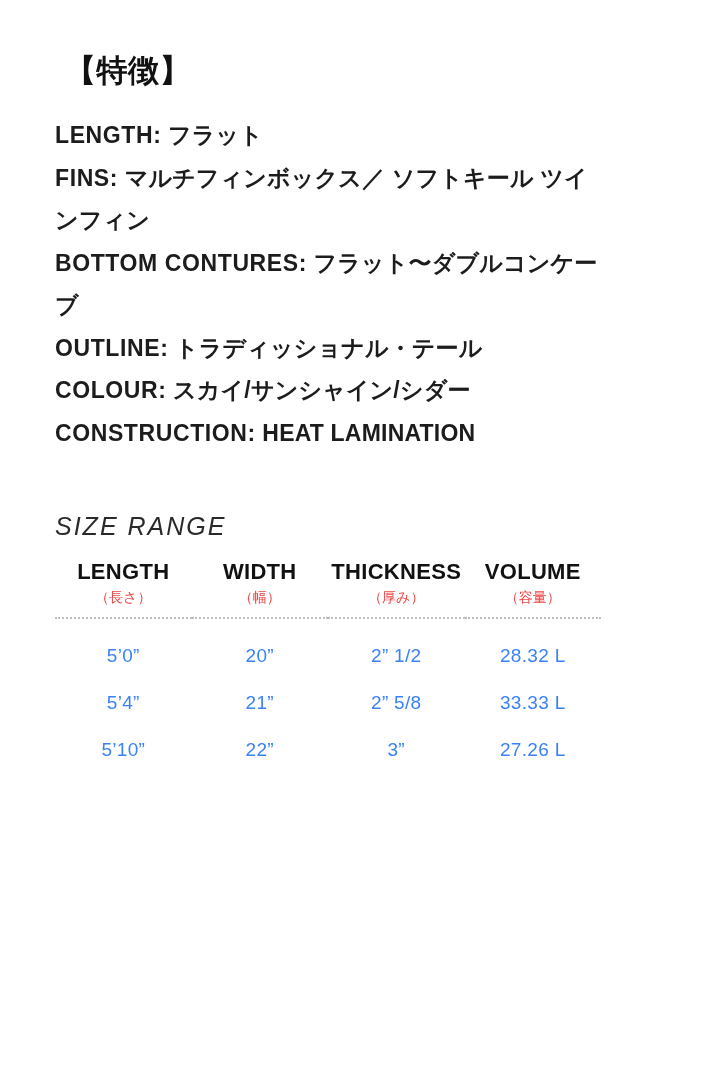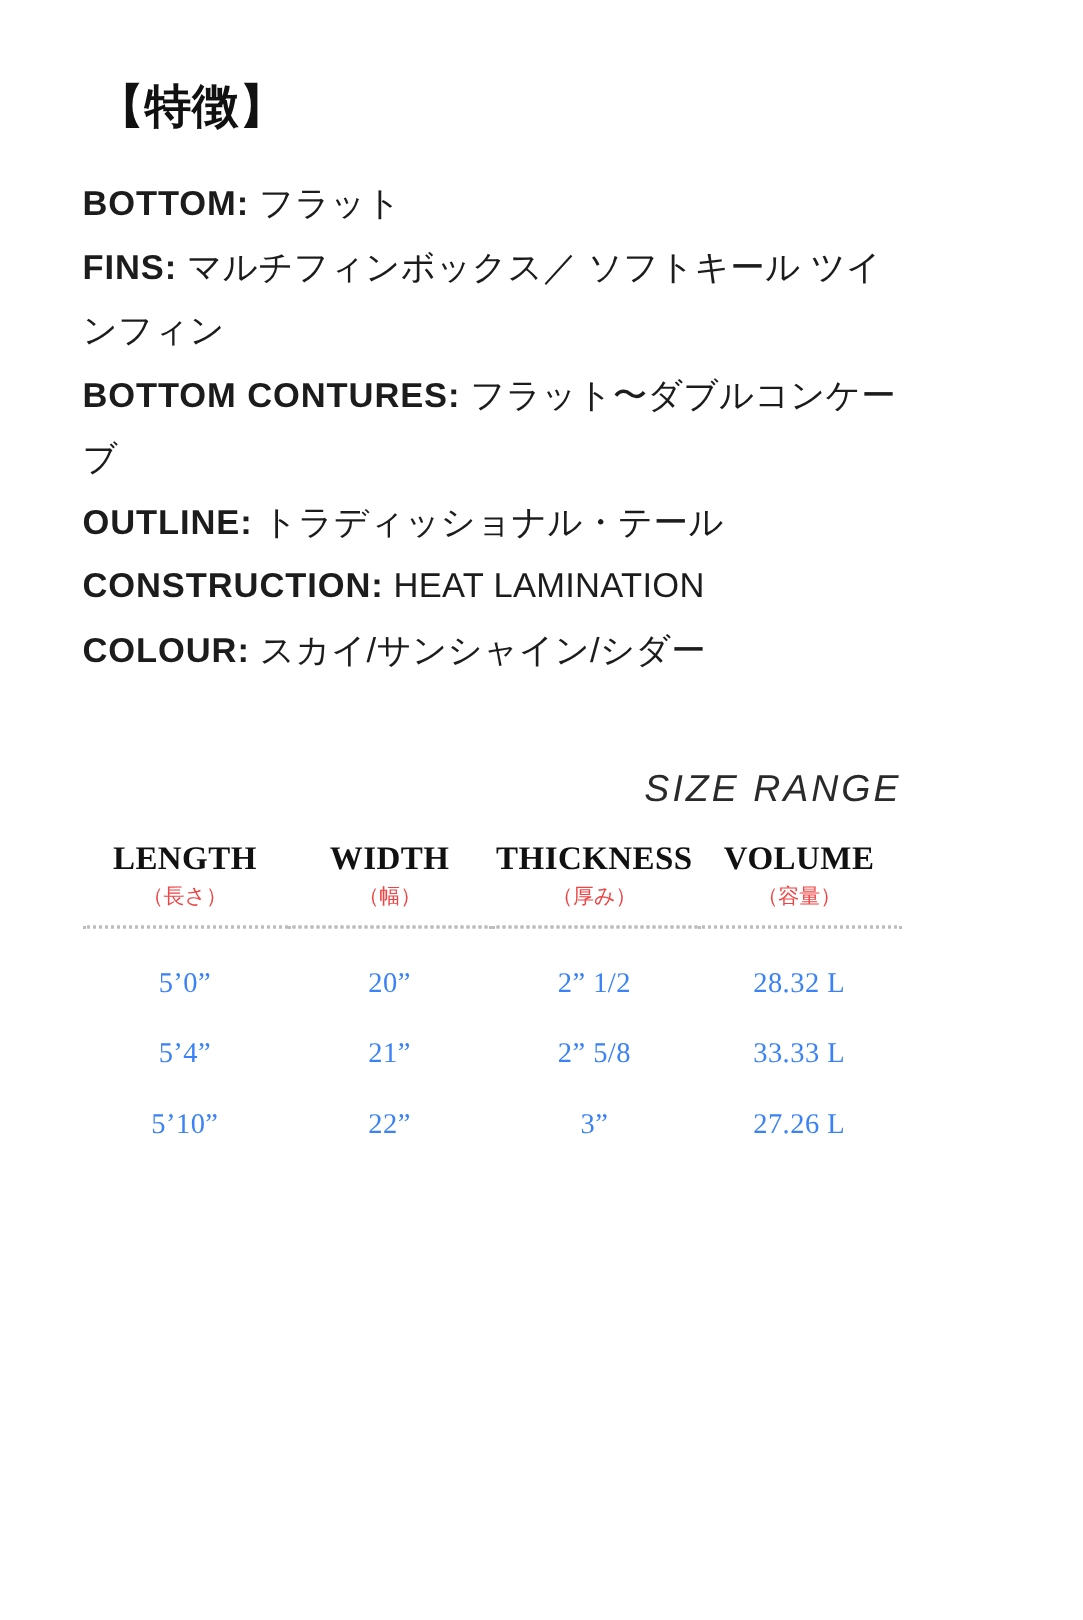--- a/index.html
+++ b/index.html
@@ -40,38 +40,37 @@
     font-size: 23px;
     line-height: 1.85;
     color: #1c1c1c;
     letter-spacing: 0.2px;
   }
   .spec-label {
     font-weight: bold;
     letter-spacing: 0.6px;
   }
   .spec-value {
-    font-weight: normal;
+    font-weight: bold;
   }
 
   
   .size-range-title {
-    text-align: right;
+    text-align: left;
     font-style: italic;
     font-size: 25px;
     letter-spacing: 2px;
     color: #2a2a2a;
     margin: 58px 0 18px 0;
   }
 
   table.size-table {
     width: 100%;
     border-collapse: collapse;
     table-layout: fixed;
-    font-family: Liberation Serif, serif;
   }
   table.size-table th {
     font-size: 22px;
     font-weight: bold;
     letter-spacing: 0.3px;
     color: #111;
     padding: 0 0 3px 0;
     text-align: center;
   }
   table.size-table th .sub {
@@ -100,41 +99,41 @@
 </head>
 <body>
 
 <div class="page">
 
   <h1 class="section-heading">【特徴】</h1>
 
   <div class="spec-list">
 
     <div class="spec-row">
-      <span class="spec-label">BOTTOM:</span><span class="spec-value"> フラット</span>
+      <span class="spec-label">LENGTH:</span><span class="spec-value"> フラット</span>
     </div>
 
     <div class="spec-row">
       <span class="spec-label">FINS:</span><span class="spec-value"> マルチフィンボックス／ ソフトキール ツインフィン</span>
     </div>
 
     <div class="spec-row">
       <span class="spec-label">BOTTOM CONTURES:</span><span class="spec-value"> フラット〜ダブルコンケーブ</span>
     </div>
 
     <div class="spec-row">
       <span class="spec-label">OUTLINE:</span><span class="spec-value"> トラディッショナル・テール</span>
     </div>
 
     <div class="spec-row">
-      <span class="spec-label">CONSTRUCTION:</span><span class="spec-value"> HEAT LAMINATION</span>
+      <span class="spec-label">COLOUR:</span><span class="spec-value"> スカイ/サンシャイン/シダー</span>
     </div>
 
     <div class="spec-row">
-      <span class="spec-label">COLOUR:</span><span class="spec-value"> スカイ/サンシャイン/シダー</span>
+      <span class="spec-label">CONSTRUCTION:</span><span class="spec-value"> HEAT LAMINATION</span>
     </div>
 
   </div>
 
   <div class="size-range-title">SIZE RANGE</div>
 
   <table class="size-table">
     <thead>
       <tr class="head-row">
         <th>

